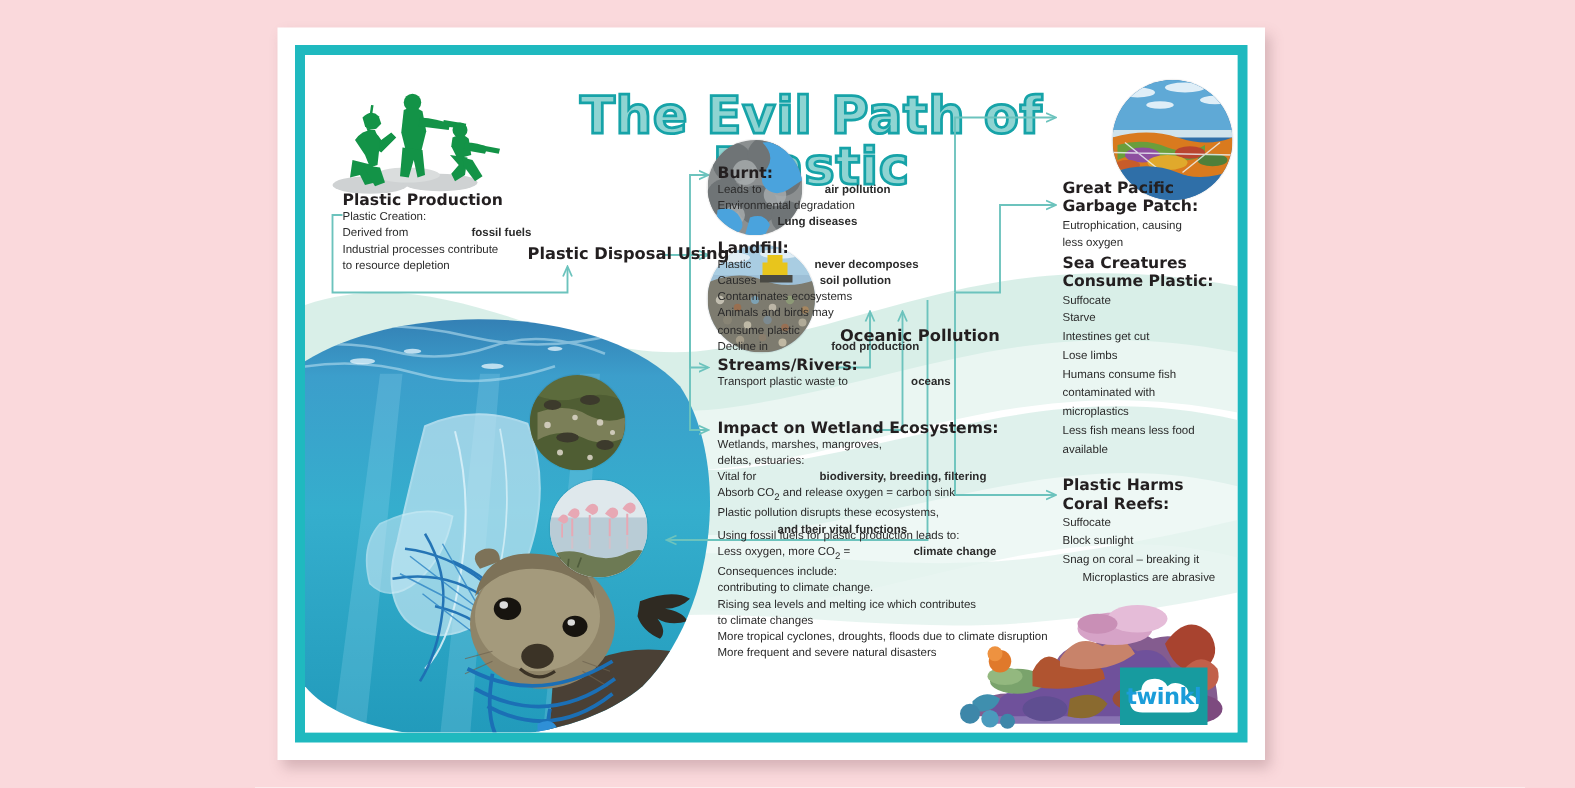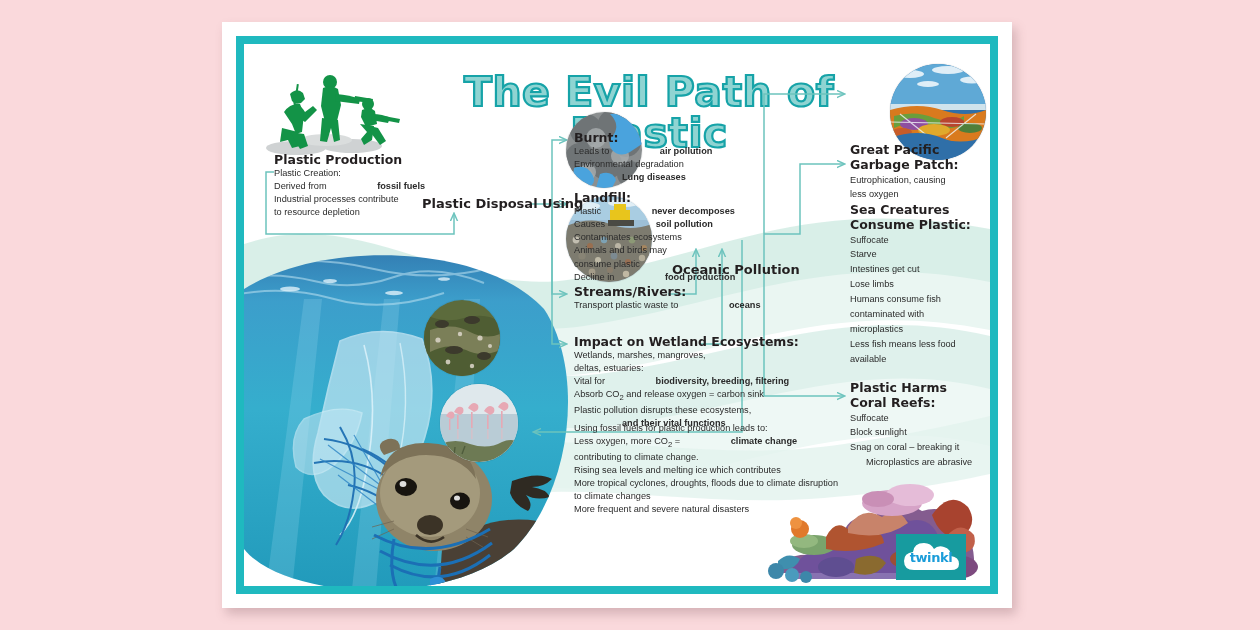--- a/index.html
+++ b/index.html
@@ -79,21 +79,21 @@
   }
   
   #twinkl-logo{
     position:absolute;right:24px;bottom:6px;width:70px;height:46px;
     background:#179b9f;display:flex;align-items:center;justify-content:center;
   }
   #twinkl-cloud{position:relative;width:58px;height:34px;}
   #twinkl-wordmark{
     position:absolute;left:0;top:0;width:100%;height:100%;
     display:flex;align-items:center;justify-content:center;
-    font-family:"DejaVu Sans", sans-serif;font-weight:700;font-size:13px;
+    font-family:"DejaVu Sans", sans-serif;font-weight:700;font-size:18px;
     color:#1b9dd9;letter-spacing:-.4px;
   }
 </style>
 </head>
 <body>
 
 <div id="poster-frame">
   <div id="poster-teal-border">
     <div id="poster-canvas">
 
@@ -462,24 +462,25 @@
         <div class="ln">deltas, estuaries:</div>
         <div class="ln">Vital for <b>biodiversity, breeding, filtering</b></div>
         <div class="ln">Absorb CO<sub>2</sub> and release oxygen = carbon sink</div>
         <div class="ln">Plastic pollution disrupts these ecosystems,</div>
         <div class="ln"><b>and their vital functions</b></div>
       </div>
 
       <div class="blk" style="left:330px;top:378px;width:300px;">
         <div class="ln">Using fossil fuels for plastic production leads to:</div>
         <div class="ln">Less oxygen, more CO<sub>2</sub> = <b>climate change</b></div>
+        <div class="ln">Consequences include:</div>
         <div class="ln">contributing to climate change.</div>
         <div class="ln">Rising sea levels and melting ice which contributes</div>
+        <div class="ln">to climate changes</div>
         <div class="ln">More tropical cyclones, droughts, floods due to climate disruption</div>
-        <div class="ln">to climate changes</div>
         <div class="ln">More frequent and severe natural disasters</div>
       </div>
 
       <div class="blk" style="left:606px;top:98px;width:132px;">
         <div class="hd">Great Pacific</div>
         <div class="hd">Garbage Patch:</div>
         <div class="ln" style="line-height:1.6;">Eutrophication, causing</div>
         <div class="ln" style="line-height:1.6;">less oxygen</div>
       </div>
 

